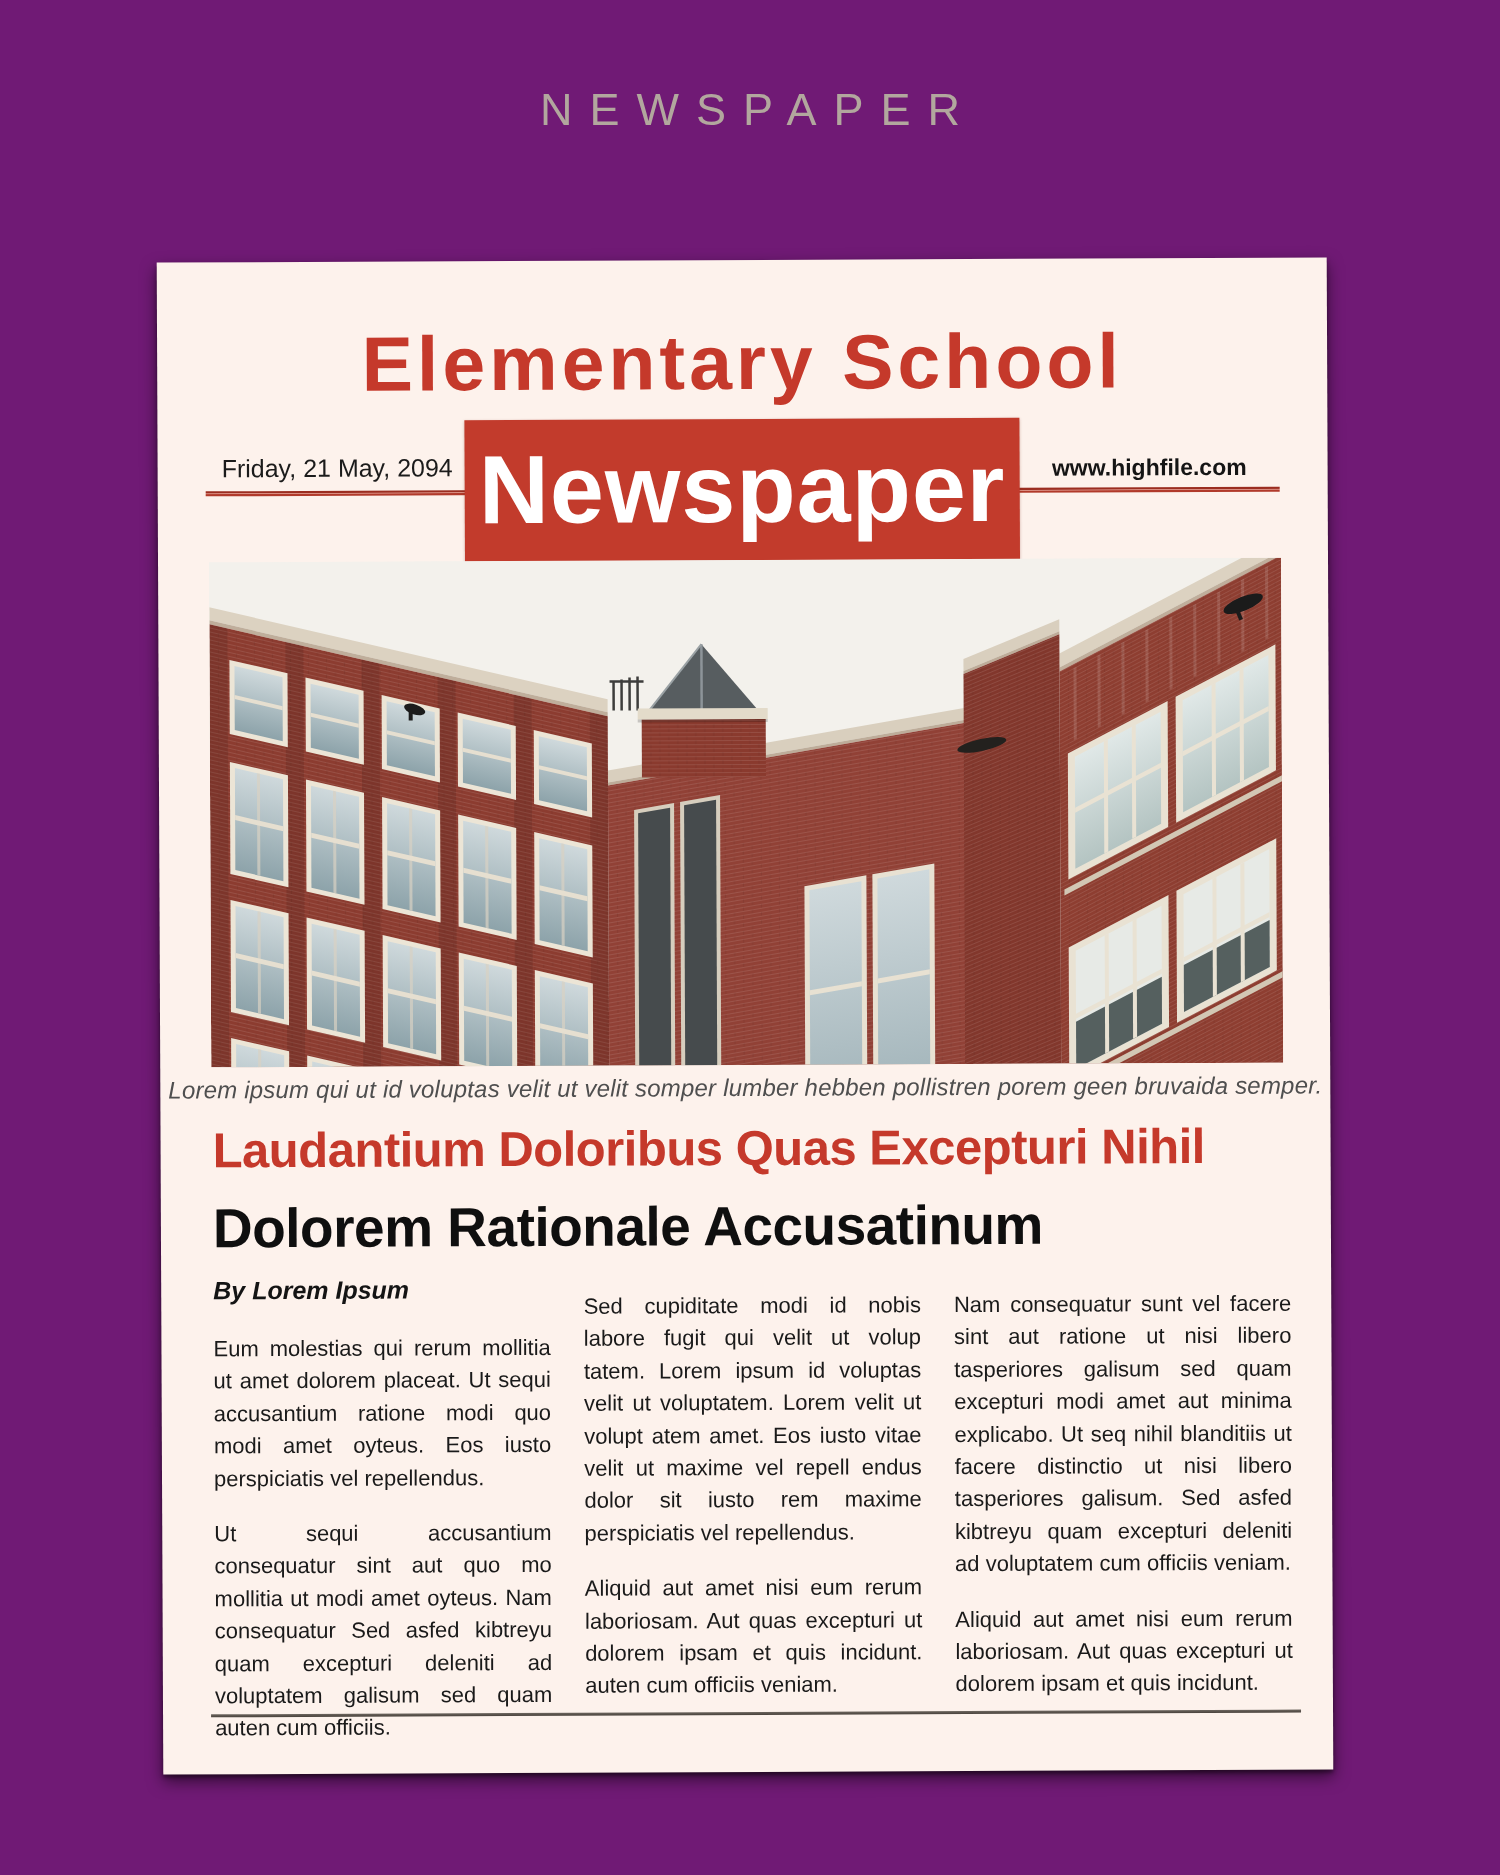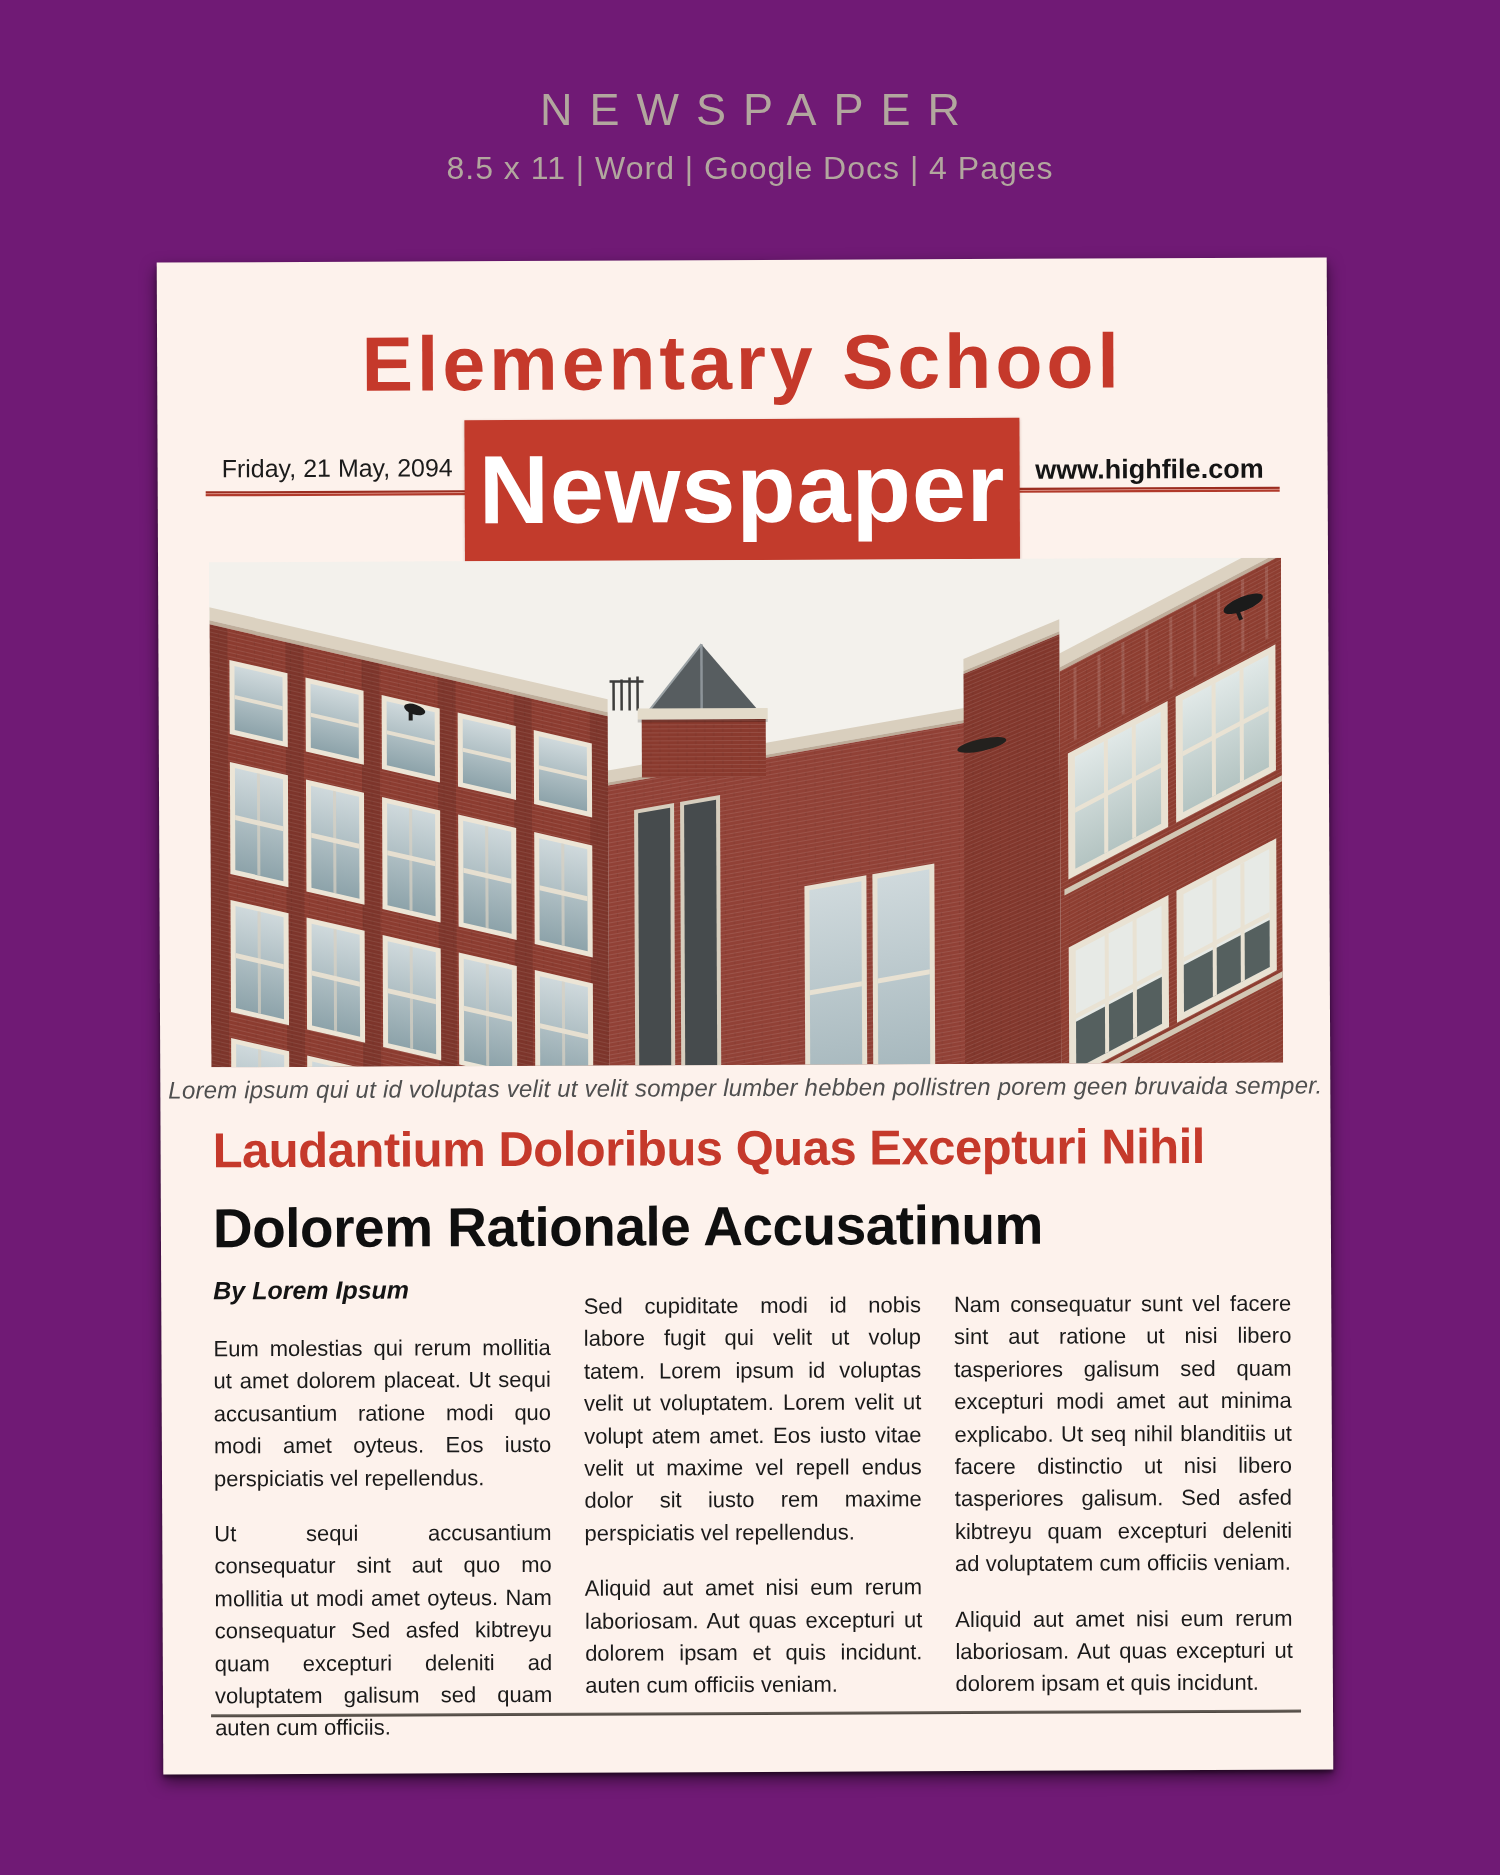--- a/index.html
+++ b/index.html
@@ -29,21 +29,21 @@
   .school-title{
     position:absolute;top:58px;left:0;width:100%;text-align:center;
     color:#c5392b;font-size:77px;font-weight:700;letter-spacing:4px;
     white-space:nowrap;
   }
   .date-label{
     position:absolute;left:64px;top:192px;font-size:25px;color:#1b1b1b;
     white-space:nowrap;
   }
   .site-label{
-    position:absolute;right:64px;top:196px;font-size:27px;color:#151515;
+    position:absolute;right:81px;top:196px;font-size:23px;color:#151515;
     font-weight:700;white-space:nowrap;margin-left:9px;
   }
   .rule-red{
     position:absolute;left:48px;top:229px;width:1074px;height:5px;
     background:linear-gradient(to bottom,#9b2d20 0 35%,#d98d81 45% 55%,#b13a2b 65% 100%);
   }
   .banner-box{
     position:absolute;left:307px;top:159px;width:555px;height:145px;
     background:#c23b2c;display:flex;align-items:center;justify-content:center;
     box-shadow:0 1px 3px rgba(120,40,25,.35);
@@ -90,21 +90,20 @@
     position:absolute;top:1452px;left:48px;width:1090px;height:3px;
     background:linear-gradient(to bottom,#6d665f,#49423c);
   }
 </style>
 </head>
 <body>
 
 <div class="stage">
 
   <div class="hdr-title">NEWSPAPER</div>
-  <div class="hdr-sub">8.5 x 11 | Word | Google Docs | 4 Pages</div>
 
   <div class="sheet">
 
     <div class="school-title">Elementary School</div>
 
     <div class="rule-red"></div>
     <div class="date-label">Friday, 21 May, 2094</div>
     <div class="site-label">www.highfile.com</div>
 
     <div class="banner-box">

